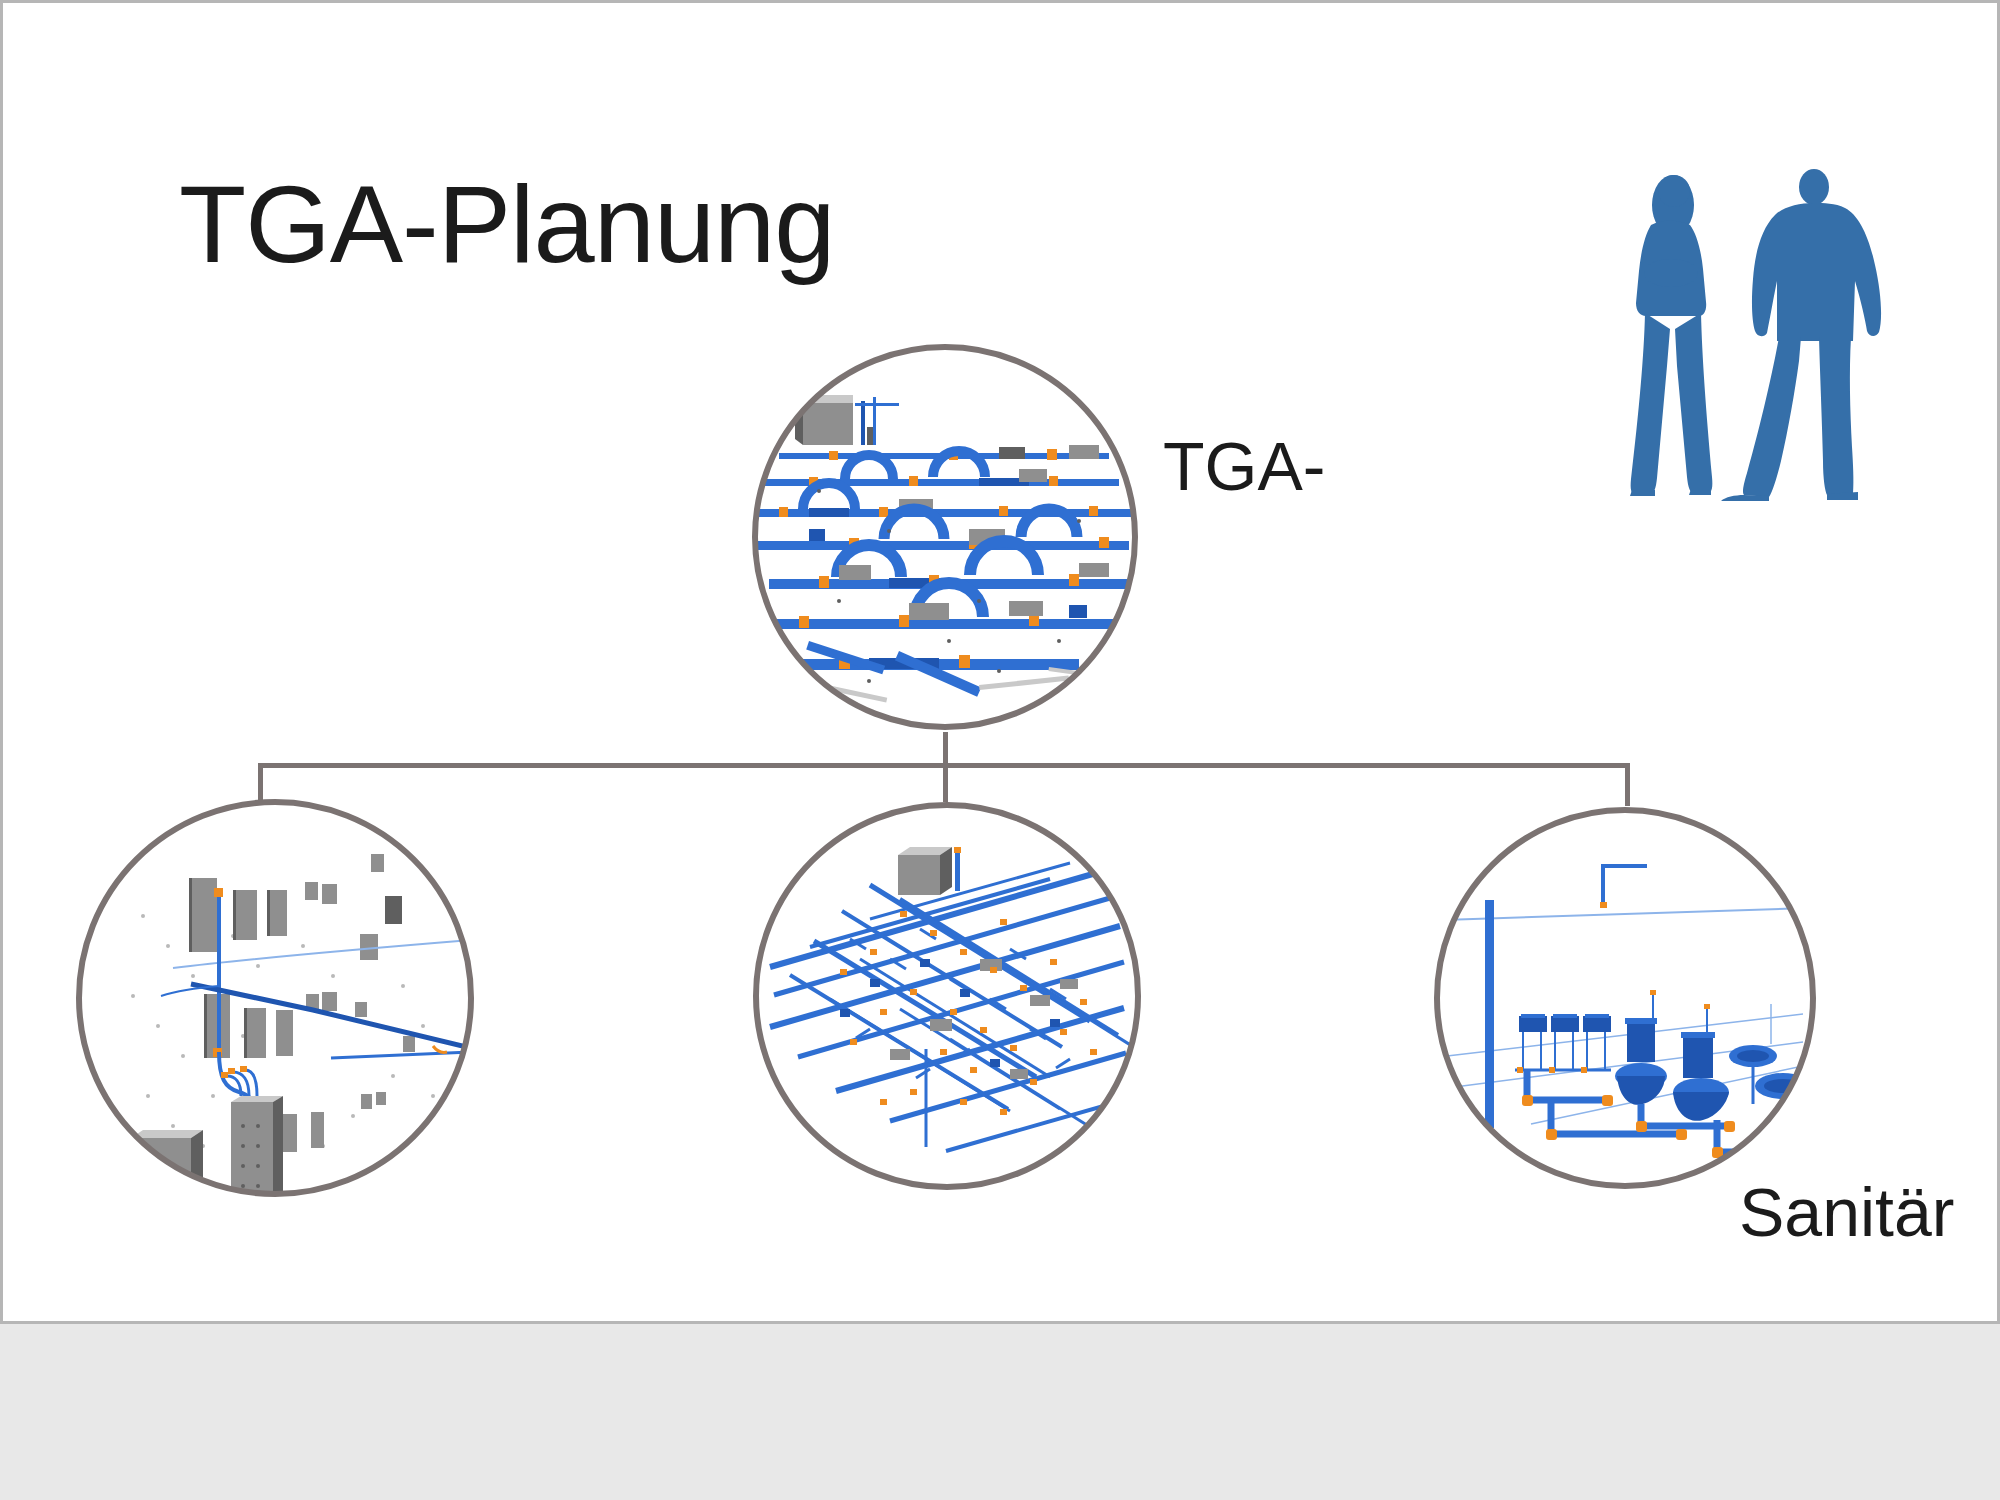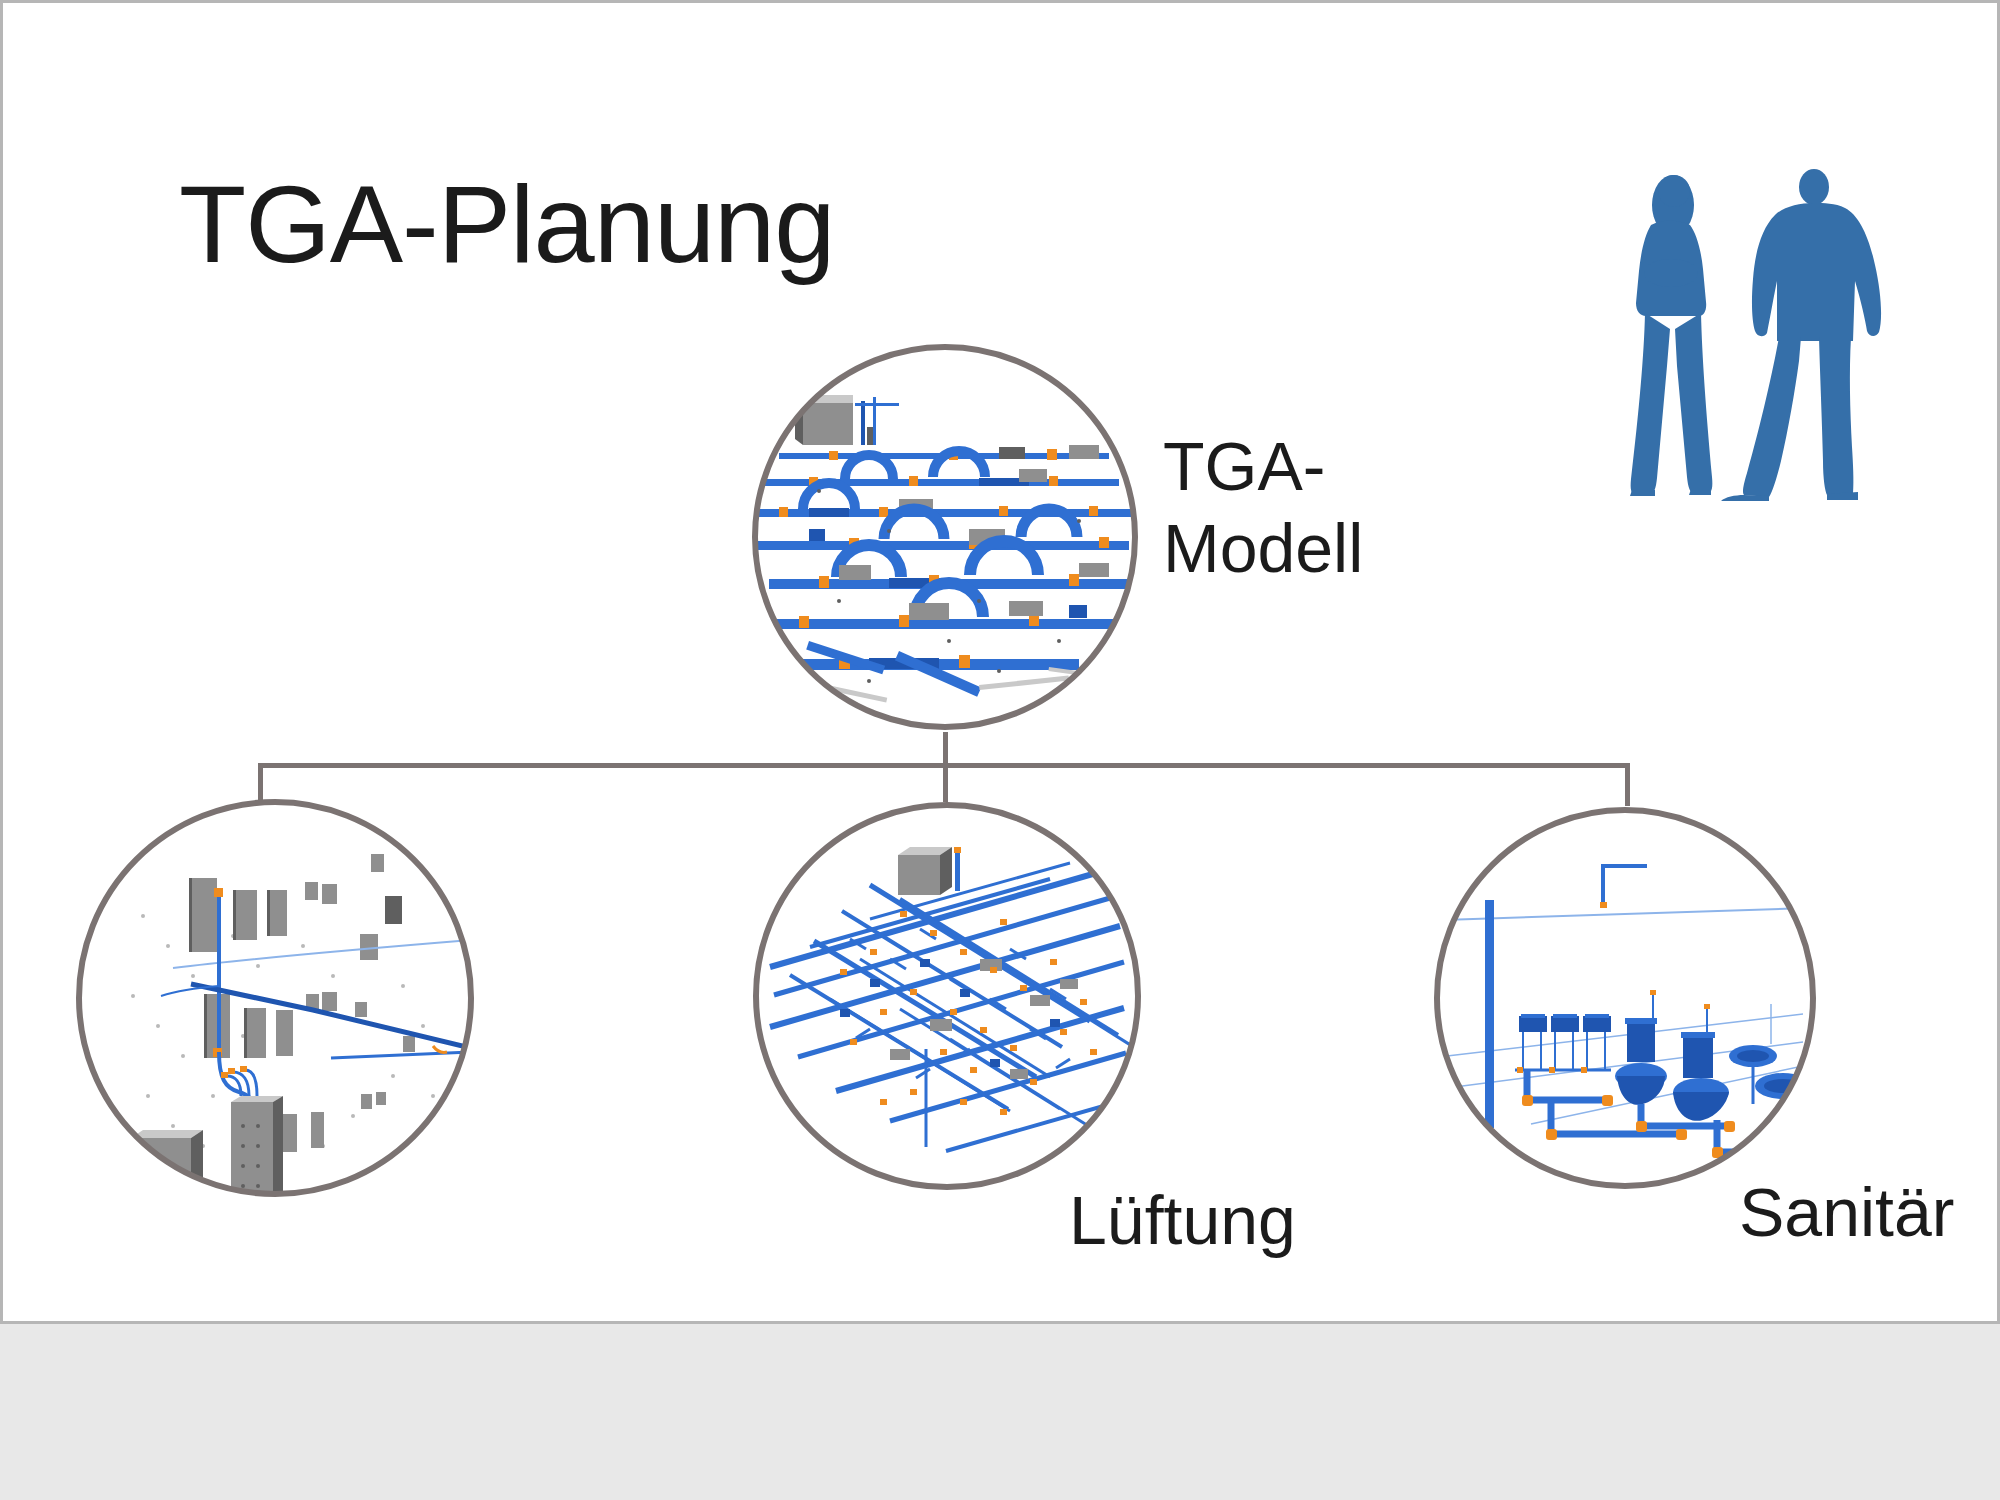--- a/index.html
+++ b/index.html
@@ -157,21 +157,20 @@
             <circle cx="250" cy="330" r="2"></circle>
             <circle cx="120" cy="340" r="2"></circle>
         </g>
       </g>
       <circle class="ring" cx="196" cy="196" r="190"></circle>
     </svg>
   </div>
 
   <div class="node-label" style="left:1160px;top:422px">
     <div>TGA-</div>
-    <div>Modell</div>
   </div>
 
   <div class="node" style="left:70px;top:793px">
     <svg width="404" height="404" viewBox="0 0 404 404">
       <defs>
           <clipPath id="clipEl">
             <circle cx="202" cy="202" r="196"></circle>
           </clipPath>
         </defs>
       <circle cx="202" cy="202" r="196" fill="#ffffff"></circle>
@@ -381,21 +380,20 @@
           <rect x="340" y="250" width="7" height="6"></rect>
             <rect x="160" y="290" width="7" height="6"></rect>
           <rect x="130" y="300" width="7" height="6"></rect>
             <rect x="210" y="300" width="7" height="6"></rect>
           <rect x="250" y="310" width="7" height="6"></rect>
         </g>
       </g>
       <circle class="ring" cx="197" cy="197" r="191"></circle>
     </svg>
   </div>
-  <div class="node-label" style="left:1066px;top:1176px">Lüftung</div>
 
   <div class="node" style="left:1428px;top:801px">
     <svg width="388" height="388" viewBox="0 0 388 388">
       <defs>
           <clipPath id="clipSa">
             <circle cx="194" cy="194" r="188"></circle>
           </clipPath>
         </defs>
       <circle cx="194" cy="194" r="188" fill="#ffffff"></circle>
       <g clip-path="url(#clipSa)">

